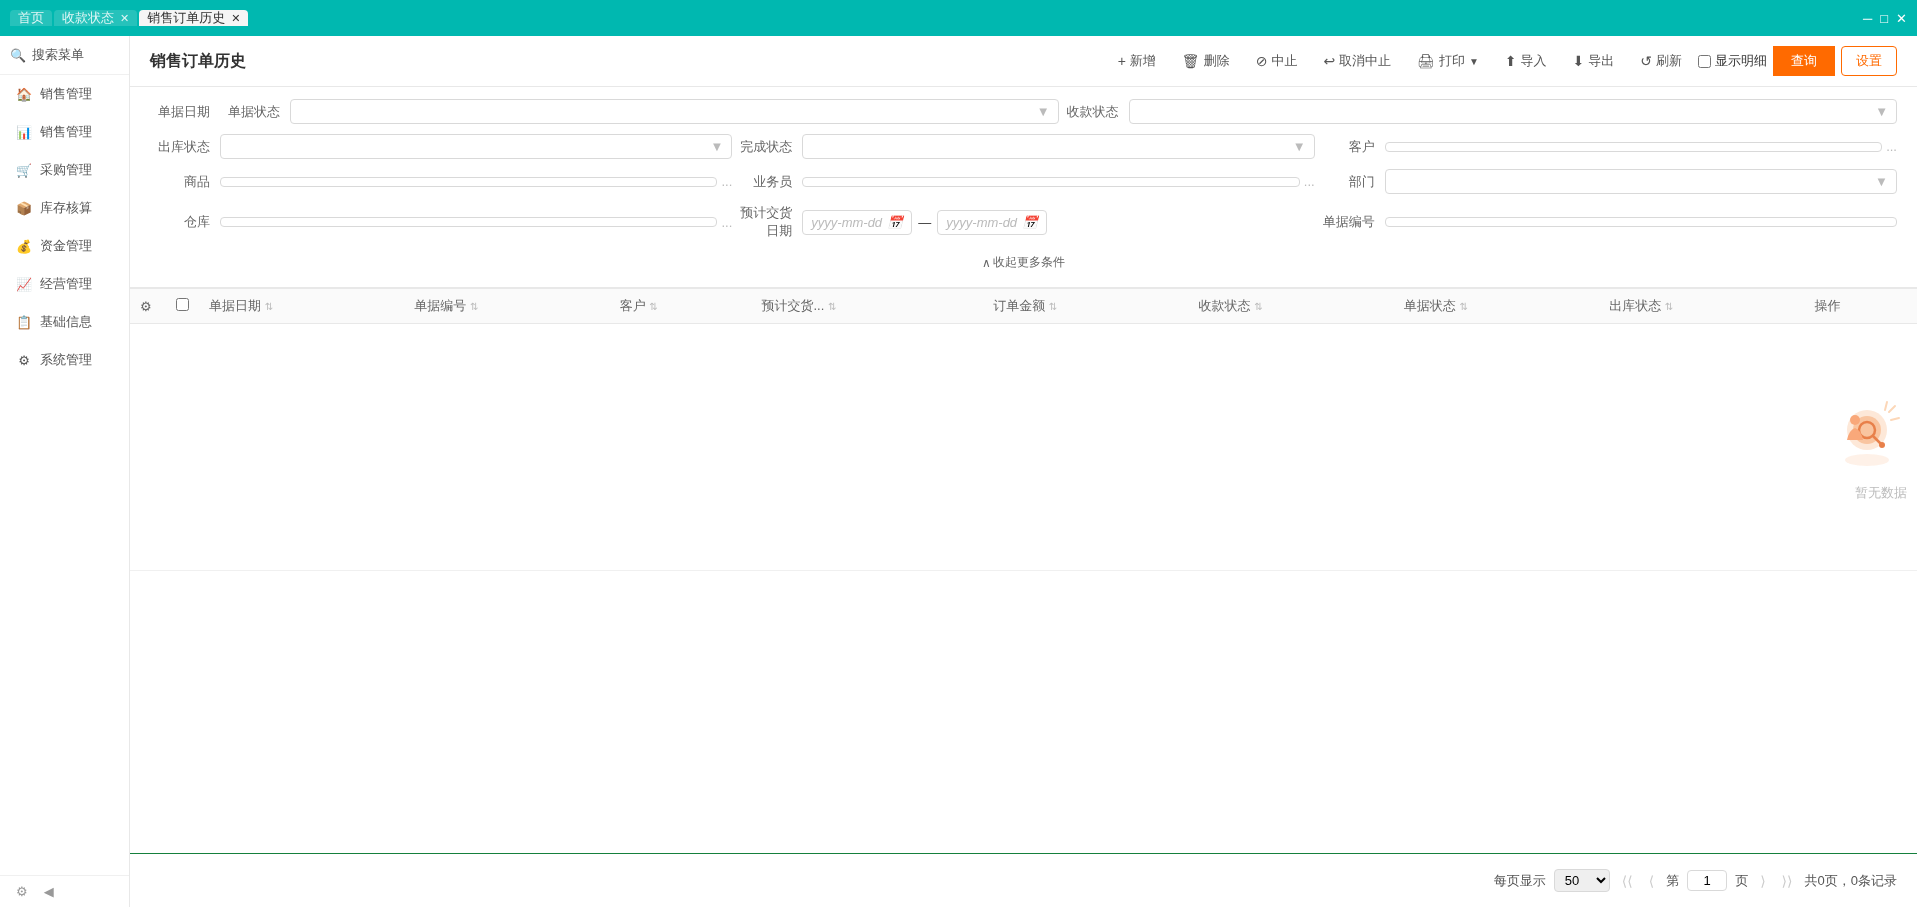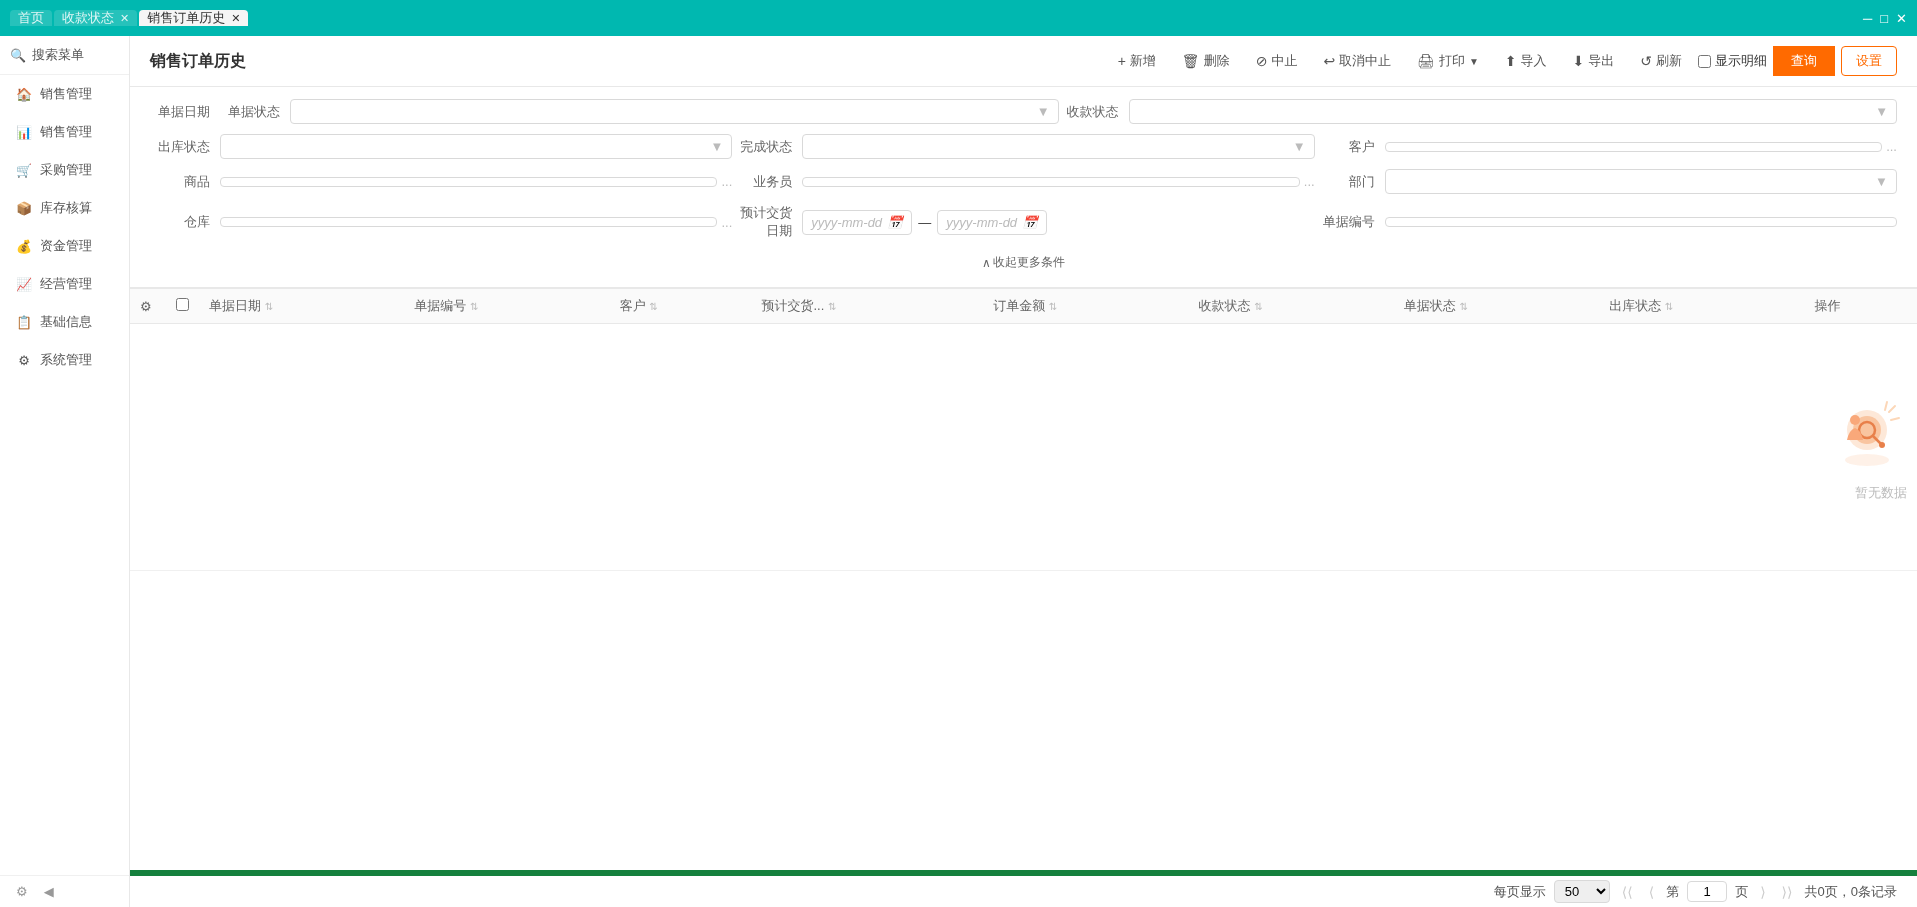--- a/index.html
+++ b/index.html
@@ -53,21 +53,21 @@
     .data-table th .sort-icon { color: #bbb; font-size: 10px; }
     .data-table td { padding: 8px 10px; border-bottom: 1px solid #f0f0f0; color: #333; font-size: 13px; }
     .th-checkbox { width: 32px; }
     .th-settings { width: 36px; }
 
     
     .empty-state { display: flex; flex-direction: column; align-items: flex-end; justify-content: center; padding: 60px 0; color: #bbb; font-size: 13px; }
     .empty-icon { width: 80px; height: 80px; margin-bottom: 12px; }
 
     
-    .footer { background: white; border-top: 6px solid #15803d; padding: 4px 20px; display: flex; align-items: center; justify-content: flex-end; gap: 8px; flex-shrink: 0; font-size: 13px; color: #555; }
+    .footer { background: white; border-top: 1px solid #15803d; padding: 15px 20px; display: flex; align-items: center; justify-content: flex-end; gap: 8px; flex-shrink: 0; font-size: 13px; color: #555; }
     .page-size-select { border: 1px solid #d9d9d9; border-radius: 4px; padding: 2px 6px; font-size: 13px; }
     .page-nav-btn { background: none; border: none; cursor: pointer; color: #555; font-size: 14px; padding: 2px 4px; }
     .page-nav-btn:disabled { color: #ccc; cursor: default; }
     .page-input { border: 1px solid #d9d9d9; border-radius: 4px; width: 40px; text-align: center; padding: 2px 4px; font-size: 13px; }
   </style>
 </head>
 <body>
 
 <div class="top-bar">
   <div class="tab-item">

